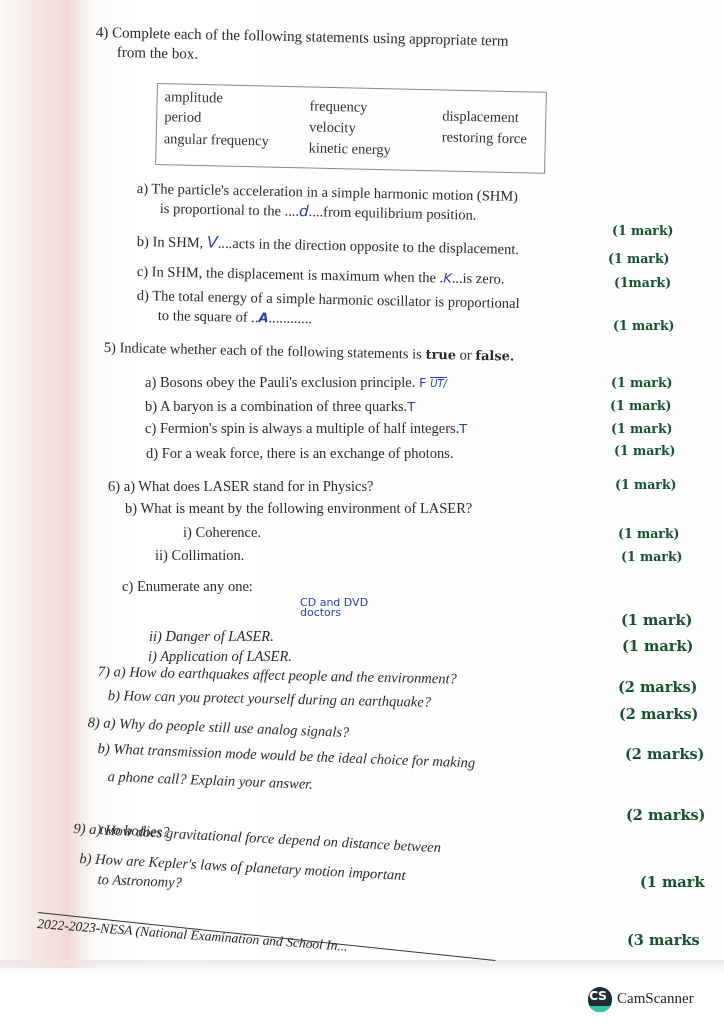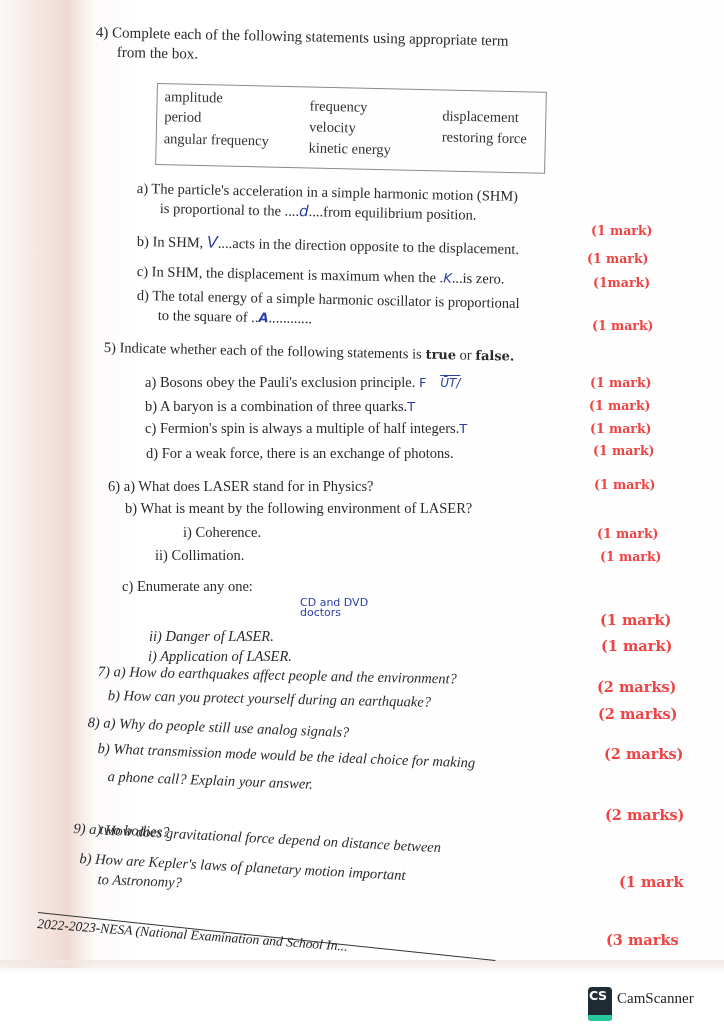--- a/index.html
+++ b/index.html
@@ -12,37 +12,37 @@
   .page {
     position: absolute; left: 0; top: 0; width: 724px; height: 968px;
     background: linear-gradient(90deg, #fbf8f6 0px, #f2e0da 55px, #efd9d2 68px, #f6ebe6 80px, #fdfbfa 96px, #ffffff 140px, #fefefe 100%);
   }
   .shadow-bottom {
     position: absolute; left: 0; top: 960px; width: 724px; height: 14px;
     background: linear-gradient(180deg, rgba(240,230,226,0.9), rgba(255,255,255,0));
   }
   .t { position: absolute; white-space: nowrap; font-size: 14.5px; line-height: 17px; }
   .q-head { font-size: 15px; }
-  .mark { position: absolute; white-space: nowrap; font-family: "DejaVu Serif", serif; font-weight: bold; font-size: 12.5px; color: #ef4444; }
+  .mark { position: absolute; white-space: nowrap; font-family: "DejaVu Serif", serif; font-weight: bold; font-size: 12.5px; color: #14532d; margin-left: 21px; }
   .mark.big { font-size: 14.5px; }
   .it { font-style: italic; }
   .hand { position: absolute; font-family: "DejaVu Sans", sans-serif; color: #2a3fa8; font-size: 13px; font-style: italic; }
   .box {
     position: absolute; left: 157px; top: 83px; width: 388px; height: 80px;
     border: 1px solid #8a8a8a; transform: rotate(1.3deg); transform-origin: left top;
     background: rgba(255,255,255,0.2);
   }
   .box .term { position: absolute; white-space: nowrap; font-size: 14.5px; color: #333; }
   .footer-line {
     position: absolute; left: 38px; top: 912px; width: 460px; height: 1px; background: #333;
     transform: rotate(6deg); transform-origin: left top;
   }
   .footer-text { position: absolute; left: 38px; top: 916px; font-style: italic; font-size: 13.5px; transform: rotate(4.2deg); transform-origin: left top; white-space: nowrap; color: #222; }
   .cs-logo {
-    position: absolute; left: 588px; top: 987px; width: 24px; height: 34px; border-radius: 4px;
+    position: absolute; left: 588px; top: 987px; width: 24px; height: 25px; border-radius: 12px;
     background: #1f2c33; overflow: hidden;
   }
   .cs-logo .bar { position: absolute; left: 0; bottom: 0; width: 100%; height: 6px; background: #27c9a0; }
   .cs-logo .cs { position: absolute; left: 1px; top: 1px; color: #fff; font-family: "DejaVu Sans", sans-serif; font-weight: bold; font-size: 12.5px; letter-spacing: -0.5px; }
   .cs-name { position: absolute; left: 617px; top: 990px; font-family: "Liberation Serif", serif; font-size: 15px; color: #222; }
   .rot1 { transform: rotate(1.2deg); transform-origin: left top; }
   .rot2 { transform: rotate(2.2deg); transform-origin: left top; }
   .rot3 { transform: rotate(3deg); transform-origin: left top; }
 </style>
 </head>
@@ -90,21 +90,21 @@
 </div>
 
 <div>
   <div class="t rot1" style="left:104px; top:339px;">
     <span>5) Indicate whether each of the following statements is </span><b style="font-family:'DejaVu Serif',serif; font-size:13px;">true</b><span> or </span><b style="font-family:'DejaVu Serif',serif; font-size:13px;">false.</b>
   </div>
 
   <div class="t" style="left:145px; top:374px;">
     <span>a)  Bosons obey the Pauli's exclusion principle.</span>
     <span class="hand" style="position:relative; font-style:normal;">F</span>
-    <span class="hand" style="position:relative; margin-left:10px; text-decoration:overline; font-size:12px;font-style:italic;">ŪT/</span>
+    <span class="hand" style="position:relative; text-decoration:overline; font-size:10px;font-style:italic;">ŪT/</span>
   </div>
   <div class="mark" style="left:590px; top:375px;">(1 mark)</div>
 
   <div class="t" style="left:145px; top:398px;">
     <span>b)  A baryon is a combination of three quarks.</span><span class="hand" style="position:relative; font-style:normal;">T</span>
   </div>
   <div class="mark" style="left:589px; top:398px;">(1 mark)</div>
 
   <div class="t" style="left:145px; top:420px;">
     <span>c)  Fermion's spin is always a multiple of half integers.</span><span class="hand" style="position:relative; font-style:normal;">T</span>

